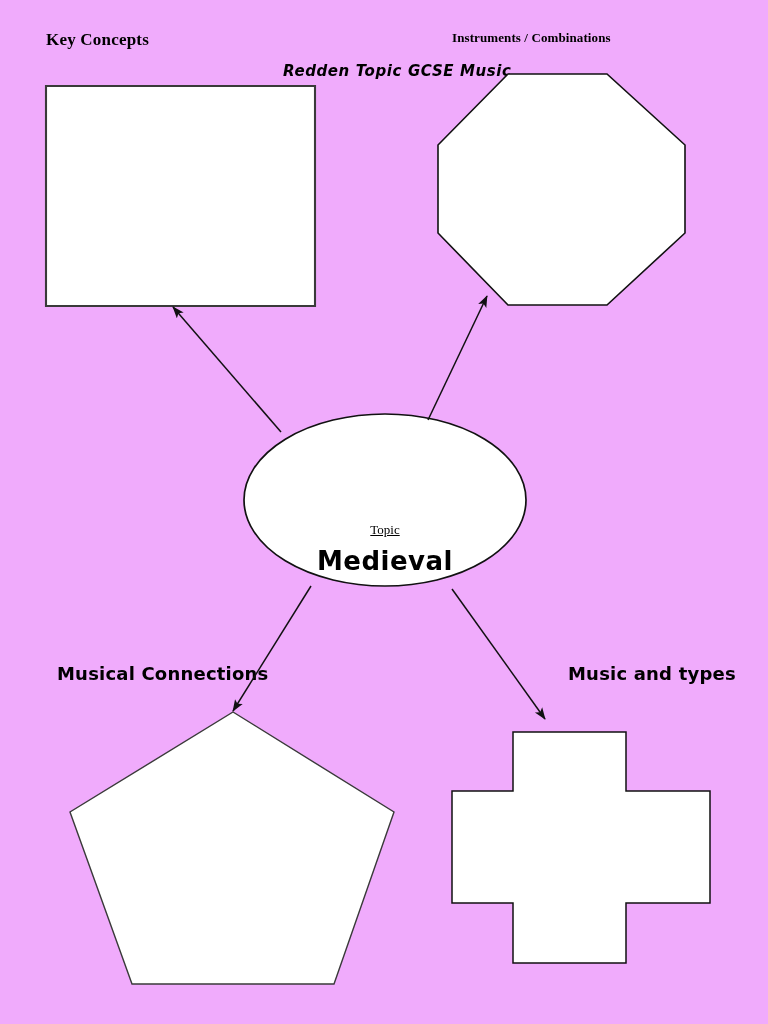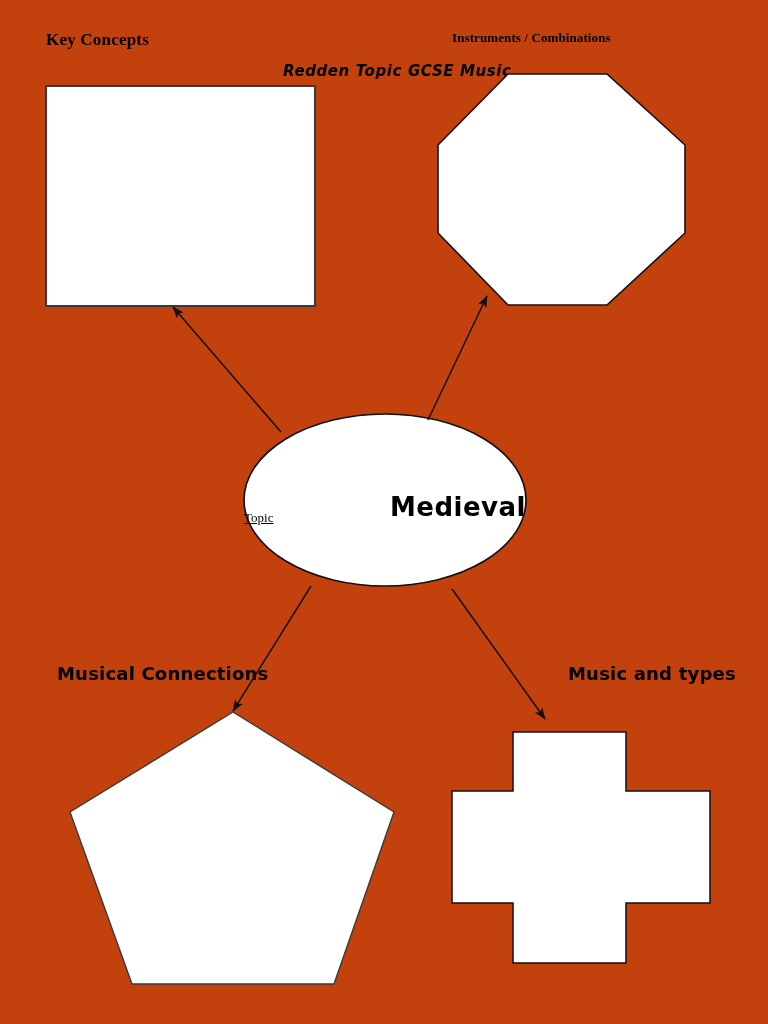--- a/index.html
+++ b/index.html
@@ -12,21 +12,21 @@
     height: 1024px;
     position: relative;
     font-family: "Liberation Sans", sans-serif;
     overflow: hidden;
   }
   #sheet {
     position: absolute;
     left: 0; top: 0;
     width: 768px;
     height: 1024px;
-    background: #c2410c;
+    background: #f0abfc;
   }
   .lbl {
     position: absolute;
     white-space: nowrap;
     color: #000000;
     line-height: 1;
   }
   #label-key-concepts {
     left: 46px;
     top: 31px;
@@ -70,27 +70,27 @@
   }
   #canvas-shapes {
     position: absolute;
     left: 0; top: 0;
     width: 768px;
     height: 1024px;
   }
   .topic-text-layer {
     position: absolute;
     left: 244px;
-    top: 414px;
+    top: 401px;
     width: 282px;
     height: 173px;
     display: flex;
-    flex-direction: row;
+    flex-direction: column;
     align-items: center;
-    justify-content: space-between;
+    justify-content: flex-end;
     pointer-events: none;
   }
   #topic-caption {
     margin-top: 33px;
     font-family: "Liberation Serif", serif;
     font-size: 13px;
     color: #000000;
     text-decoration: underline;
     line-height: 1;
   }

